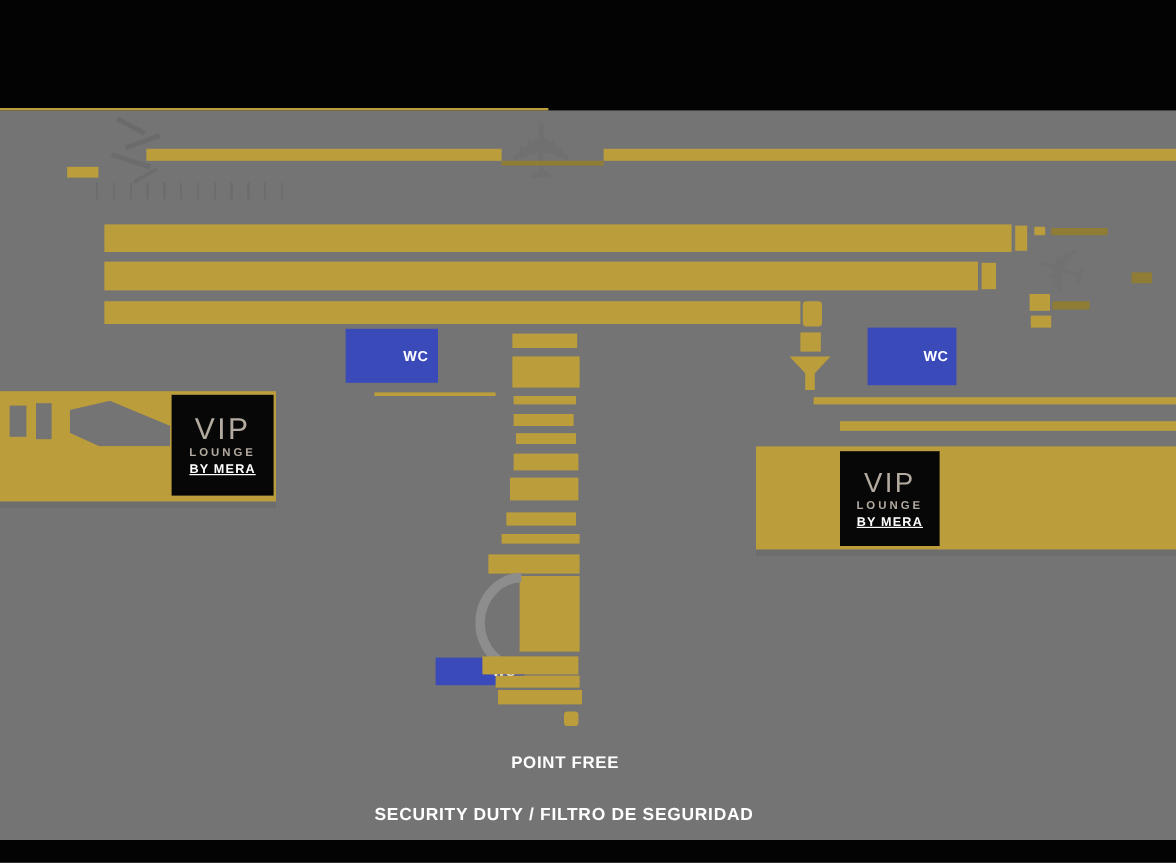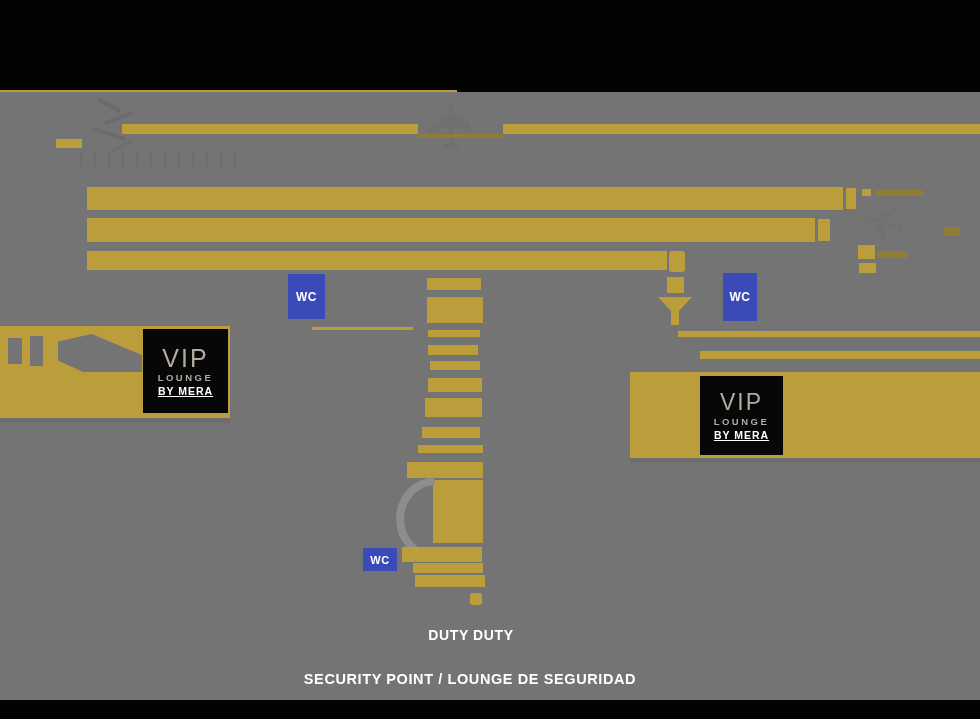--- a/index.html
+++ b/index.html
@@ -10,21 +10,21 @@
     -webkit-font-smoothing:antialiased;
   }
   .s{position:absolute;}
   .gold{background:#bc9d3c;}
   .olive{background:#8f7c35;}
   .grayfill{background:#757474;}
   .band{background:#030303;}
   .wc{
     background:#3a4ab8;color:#ffffff;font-weight:bold;
     display:flex;align-items:center;justify-content:center;
-    font-size:12px;letter-spacing:.5px;
+    font-size:12px;letter-spacing:.5px;padding-left:40px;
   }
   .viplogo{
     background:#070707;color:#b3aaa0;
     display:flex;flex-direction:column;align-items:center;justify-content:center;
     text-align:center;line-height:1.05;
   }
   .vip-name{font-size:25px;font-weight:400;letter-spacing:2px;}
   .vip-sub{font-size:9.5px;letter-spacing:2.5px;margin-top:2px;font-weight:bold;}
   .vip-brand{font-size:10.5px;font-weight:bold;color:#ffffff;letter-spacing:1px;margin-top:3px;text-decoration:underline;}
   .maplabel{
@@ -129,18 +129,18 @@
   <div class="s gold" style="left:422px;top:427px;width:58px;height:11px;"></div>
   <div class="s gold" style="left:418px;top:445px;width:65px;height:8px;"></div>
   <div class="s gold" style="left:407px;top:462px;width:76px;height:16px;"></div>
   <div class="s gold" style="left:433px;top:480px;width:50px;height:63px;"></div>
   <div class="s arc" style="left:396px;top:477px;width:64px;height:68px;"></div>
   <div class="s gold" style="left:402px;top:547px;width:80px;height:15px;"></div>
   <div class="s gold" style="left:413px;top:563px;width:70px;height:10px;"></div>
   <div class="s gold" style="left:415px;top:575px;width:70px;height:12px;"></div>
   <div class="s gold" style="left:470px;top:593px;width:12px;height:12px;border-radius:3px;"></div>
 
-  <div class="s maplabel" style="left:371px;top:627px;width:200px;font-size:14px;">DUTY DUTY</div>
-  <div class="s maplabel" style="left:270px;top:671px;width:400px;font-size:14.5px;">SECURITY POINT / LOUNGE DE SEGURIDAD</div>
+  <div class="s maplabel" style="left:371px;top:627px;width:200px;font-size:14px;">POINT FREE</div>
+  <div class="s maplabel" style="left:270px;top:671px;width:400px;font-size:14.5px;">SECURITY DUTY / FILTRO DE SEGURIDAD</div>
 
   <div class="s band" style="left:0;top:700px;width:980px;height:19px;"></div>
 
 </div>
 
 </body></html>

